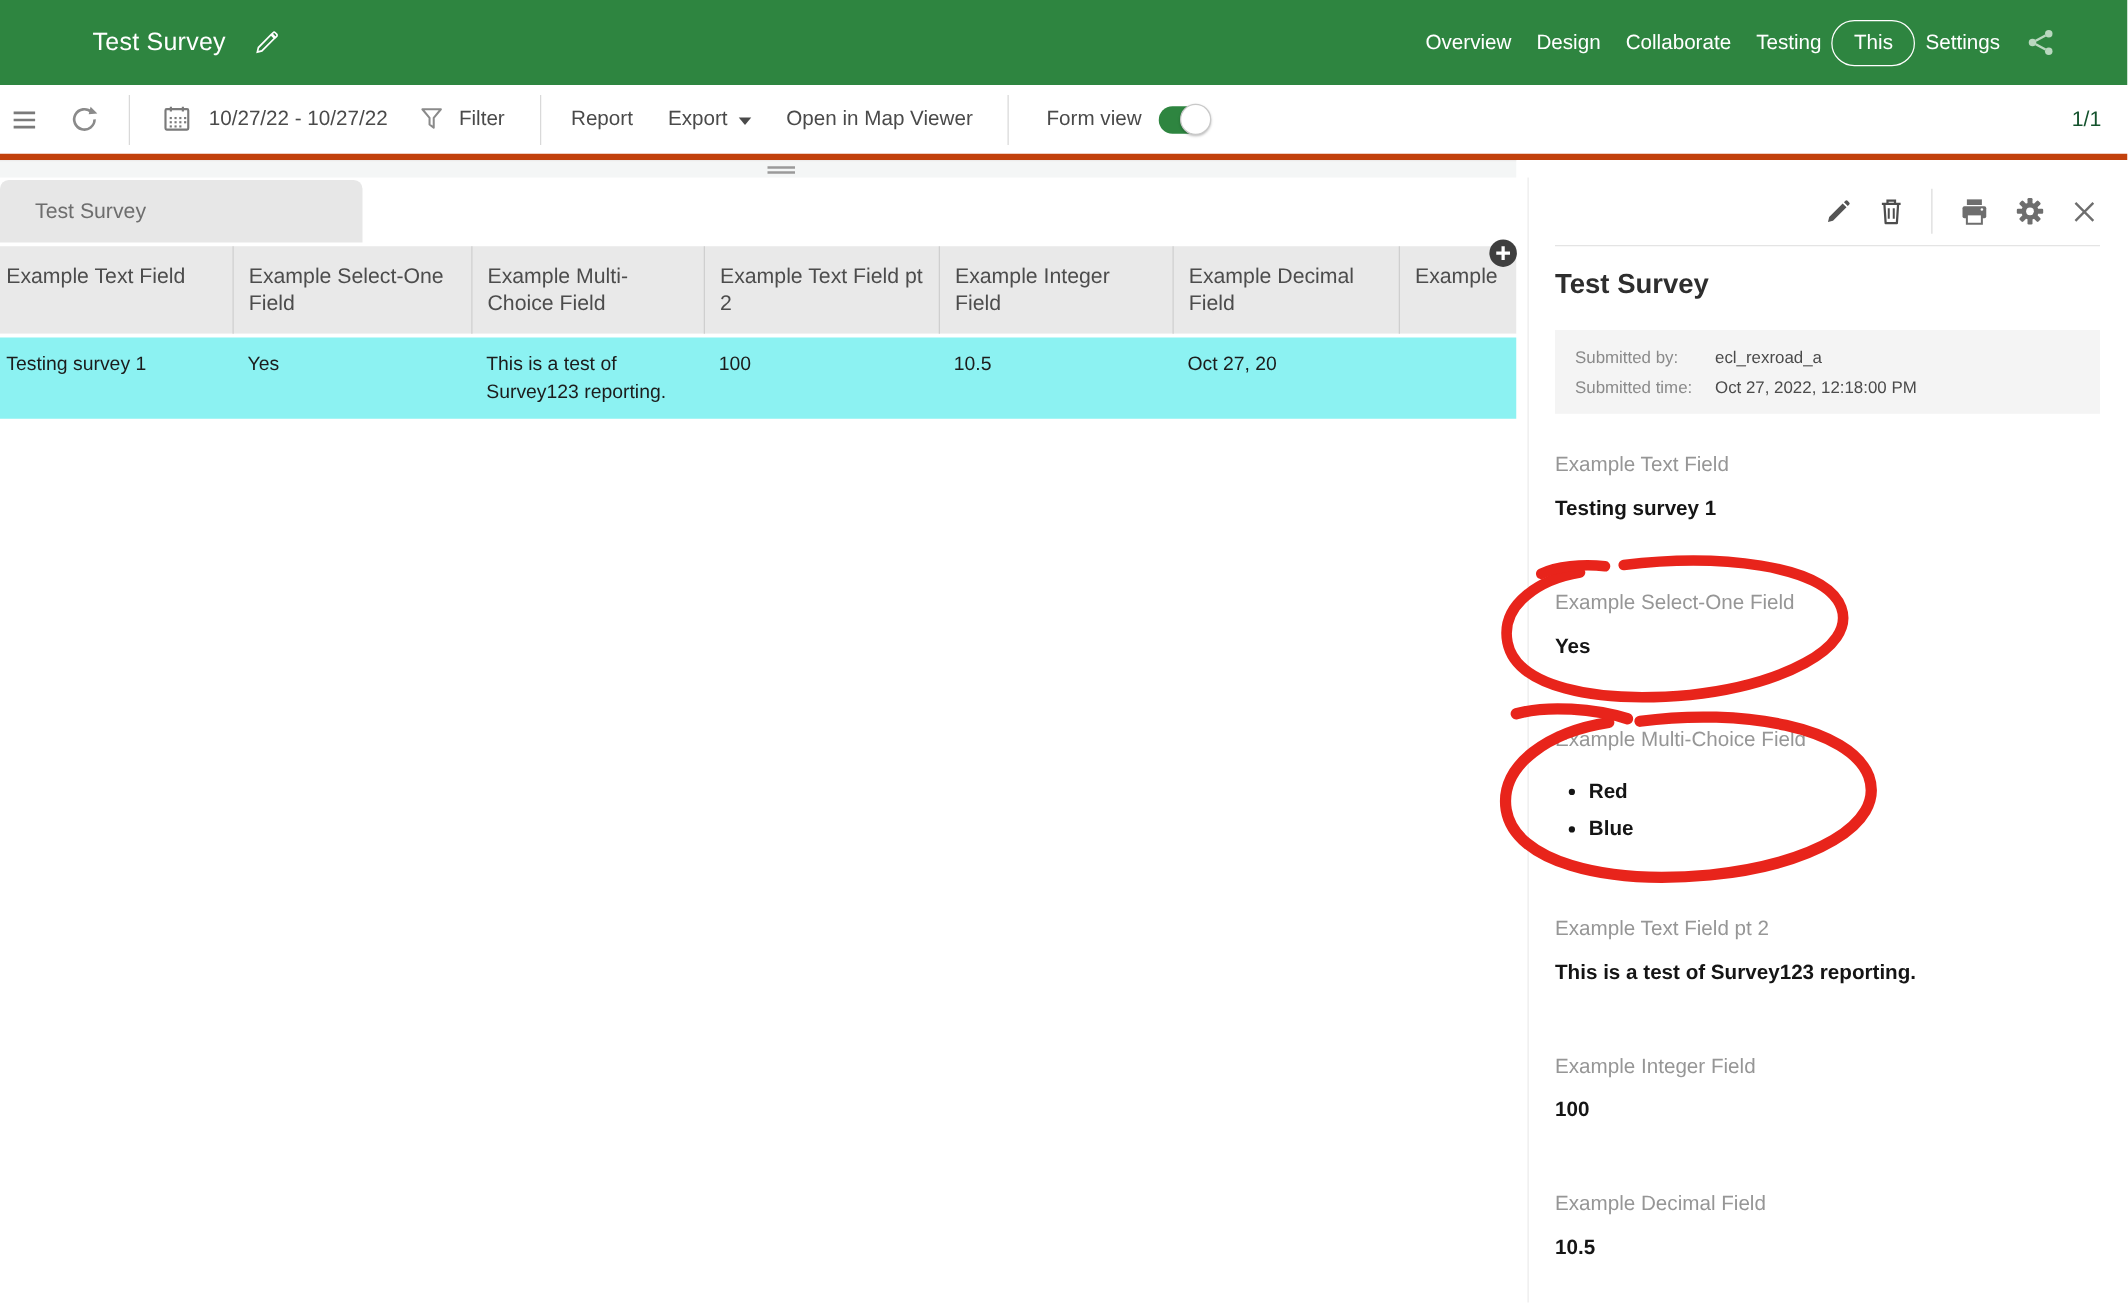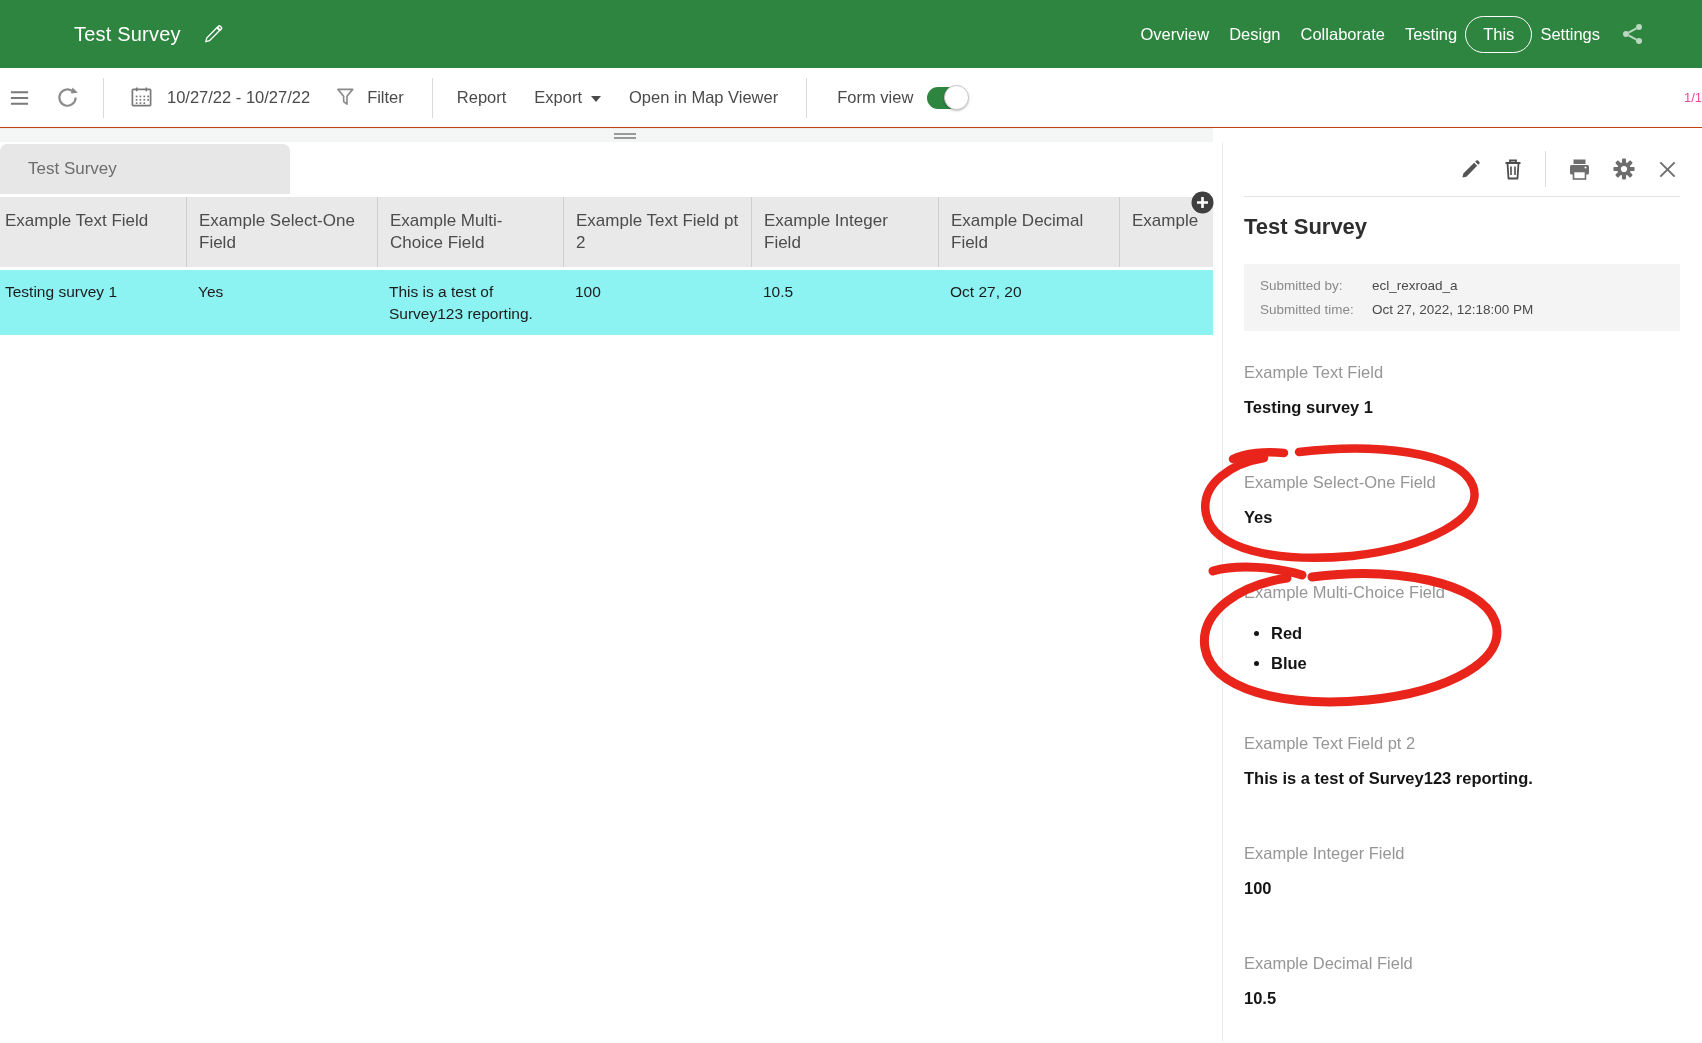--- a/index.html
+++ b/index.html
@@ -12,28 +12,28 @@
   
   .appbar { height:68px; background:#2e8540; display:flex; align-items:center; color:#fff; }
   .appbar-title { margin-left:74px; font-size:20px; letter-spacing:.2px; }
   .edit-pencil-btn { margin-left:22px; display:flex; align-items:center; cursor:pointer; }
   .appbar-nav { margin-left:auto; display:flex; align-items:center; gap:20px; padding-right:56px; font-size:16.5px; }
   .nav-item { cursor:pointer; white-space:nowrap; }
   .nav-pill { border:1.5px solid #fff; border-radius:19px; padding:8px 17px; margin:0 -12px; }
   .share-btn { display:flex; align-items:center; }
 
   
-  .toolbar { height:60px; border-bottom:1px solid #c2410c; display:flex; align-items:center; color:#4a4a4a; font-size:16.5px; background:#fff; }
+  .toolbar { height:60px; border-bottom:5px solid #c2410c; display:flex; align-items:center; color:#4a4a4a; font-size:16.5px; background:#fff; }
   .tb-divider { width:1px; height:40px; background:#d9d9d9; }
   .icon-btn { display:flex; align-items:center; cursor:pointer; }
   .tb-text-btn { cursor:pointer; white-space:nowrap; display:flex; align-items:center; }
   .caret-down { width:0; height:0; border-left:5px solid transparent; border-right:5px solid transparent; border-top:6px solid #4a4a4a; margin-left:9px; position:relative; top:1px; }
   .toggle { position:relative; width:40px; height:22px; background:#2e8540; border-radius:11px; margin-left:14px; cursor:pointer; }
   .toggle-knob { position:absolute; right:-2px; top:-2px; width:25px; height:25px; background:#fff; border:1px solid #c9c9c9; border-radius:50%; box-shadow:0 1px 2px rgba(0,0,0,.25); }
-  .pagination { margin-left:auto; font-size:13px; color:#ec4899; }
+  .pagination { margin-left:auto; margin-right:21px; font-size:17px; color:#14532d; }
 
   
   .splitter { height:14px; width:1213px; background:#f4f6f6; border-top:1px solid #ececec; position:relative; }
   .drag-handle { position:absolute; left:614px; top:4px; cursor:row-resize; }
   .drag-handle div { width:22px; height:2px; background:#9a9a9a; margin-bottom:2px; }
 
   
   .workspace { position:relative; height:900px; }
   .table-area { position:absolute; left:0; top:0; width:1213px; }
   .sheet-tab { margin-top:2px; width:290px; height:50px; background:#e7e7e7; border-radius:7px 7px 0 0; line-height:50px; padding-left:28px; font-size:17px; color:#6e6e6e; cursor:pointer; }

